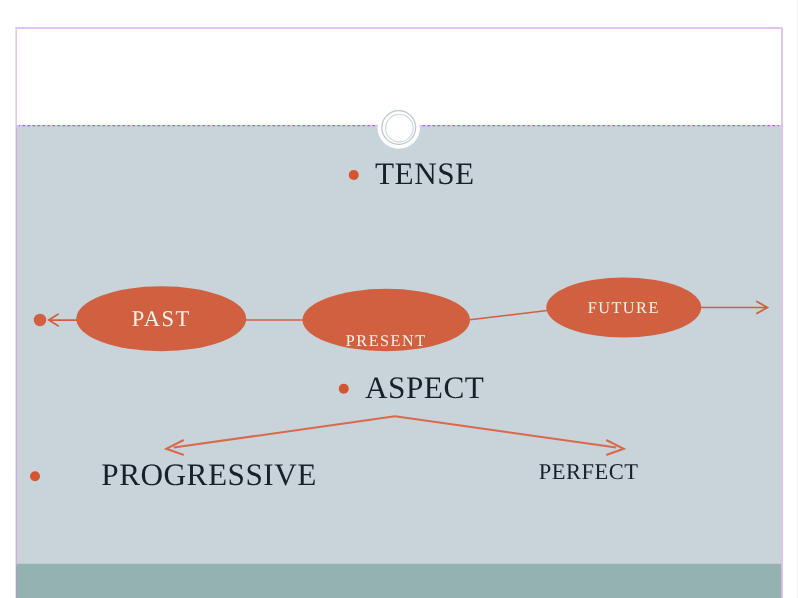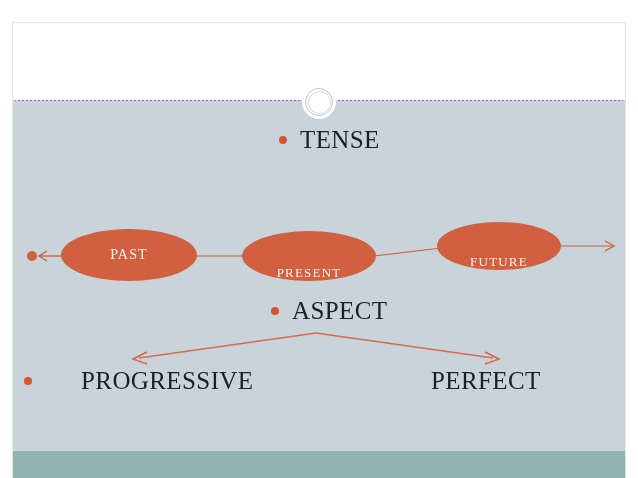--- a/index.html
+++ b/index.html
@@ -130,35 +130,35 @@
   #heading-progressive {
     left: 11px;
     top: 344px;
     gap: 36px;
   }
   #label-perfect {
     position: absolute;
     left: 418px;
     top: 344px;
     color: #17202b;
-    font-size: 25px;
+    font-size: 18px;
     letter-spacing: 0.4px;
     white-space: nowrap;
   }
 
   
   .ellipse {
     position: absolute;
     background: #d0603f;
     border-radius: 50%;
     display: flex;
     align-items: center;
     justify-content: center;
     color: #fdf3ee;
-    font-size: 14px;
+    font-size: 18px;
     letter-spacing: 1.2px;
   }
   #ellipse-past {
     left: 48px;
     top: 206px;
     width: 136px;
     height: 52px;
   }
   #ellipse-present {
     left: 229px;
@@ -167,21 +167,20 @@
     height: 50px;
     font-size: 13px;
     align-items: flex-end;
   }
   #ellipse-future {
     left: 424px;
     top: 199px;
     width: 124px;
     height: 48px;
     font-size: 13px;
-    align-items: flex-end;
   }
 
   
   #overlay {
     position: absolute;
     left: 0; top: 0;
     width: 614px;
     height: 458px;
     pointer-events: none;
   }

